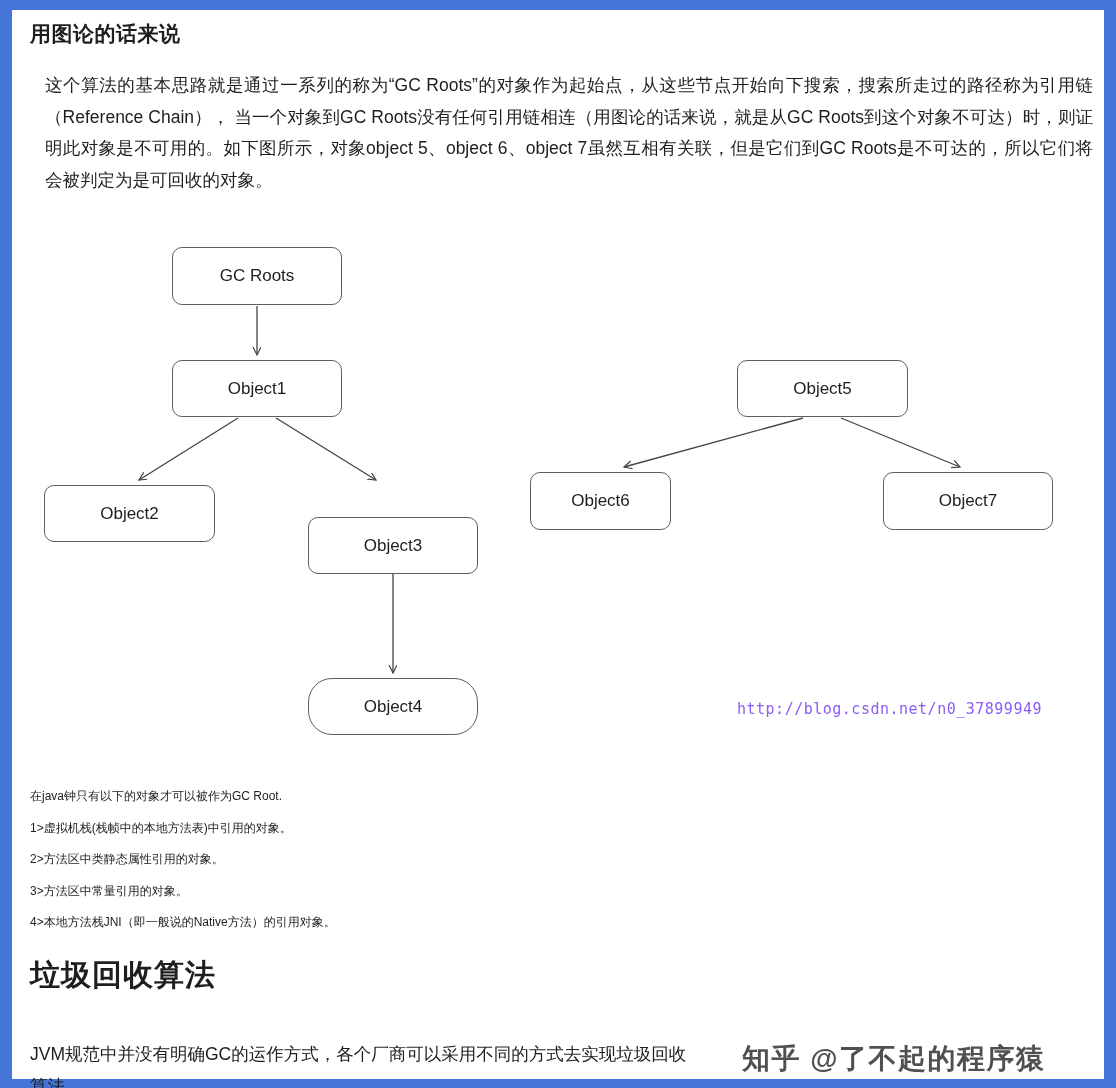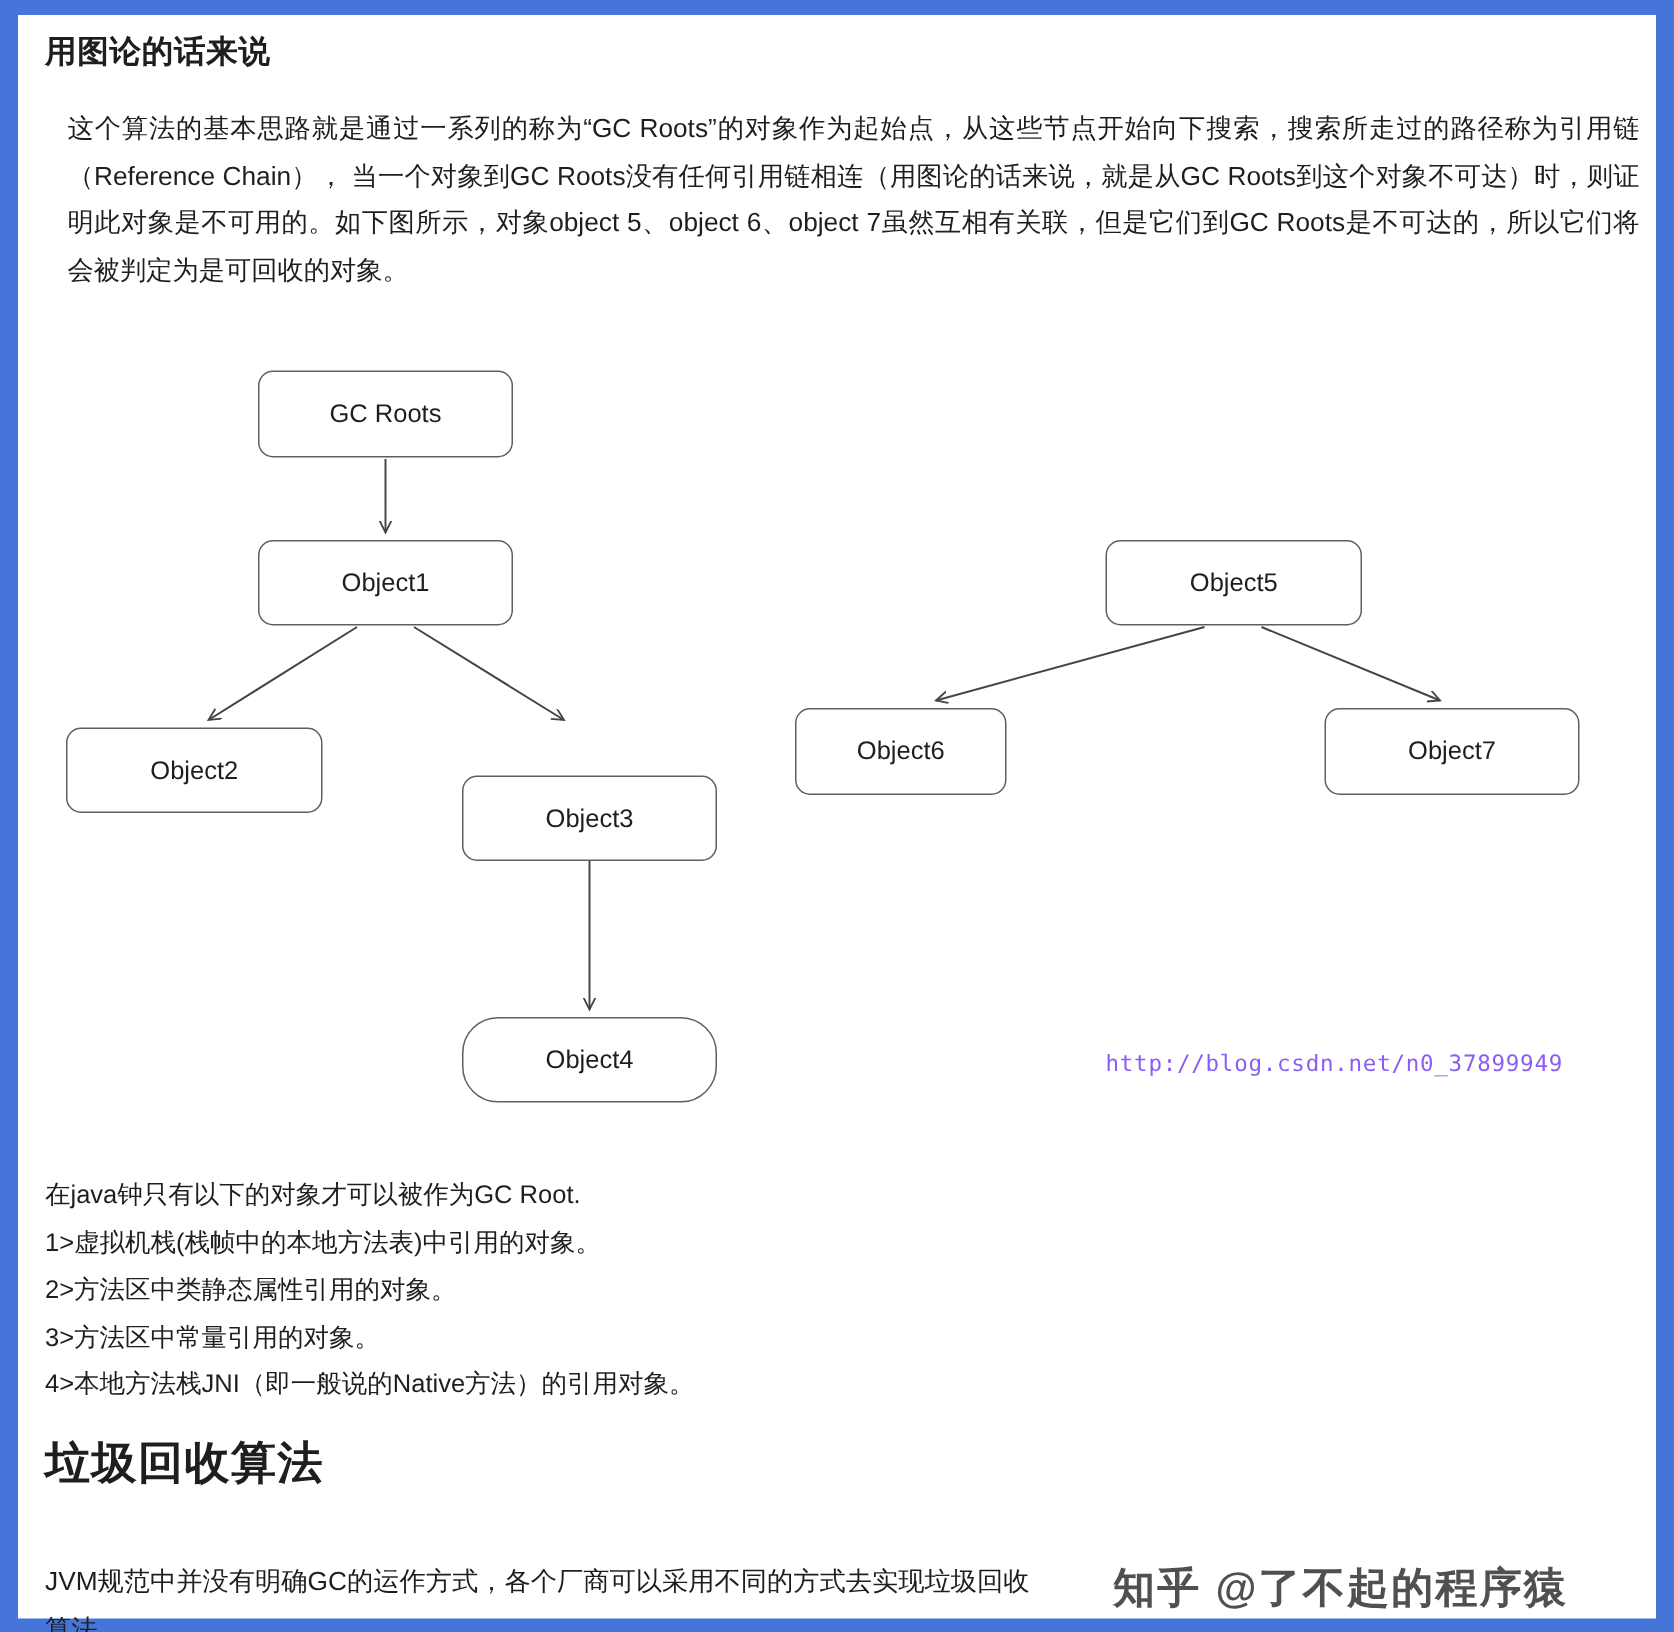--- a/index.html
+++ b/index.html
@@ -54,21 +54,21 @@
 
   .csdn-watermark{
     position:absolute;left:737px;top:700px;
     font-family:"DejaVu Sans Mono","Liberation Mono",monospace;
     font-size:15px;color:#8b5cf6;letter-spacing:0.5px;
     white-space:nowrap;
   }
 
   .list-block{
     position:absolute;left:30px;top:781px;
-    font-size:17px;line-height:31.5px;
+    font-size:12px;line-height:31.5px;
   }
 
   .heading2{
     position:absolute;left:30px;top:955px;
     font-size:30px;font-weight:700;letter-spacing:1px;
   }
   .para2{
     position:absolute;left:30px;top:1038px;width:1052px;
     font-size:17.5px;line-height:32px;
   }

